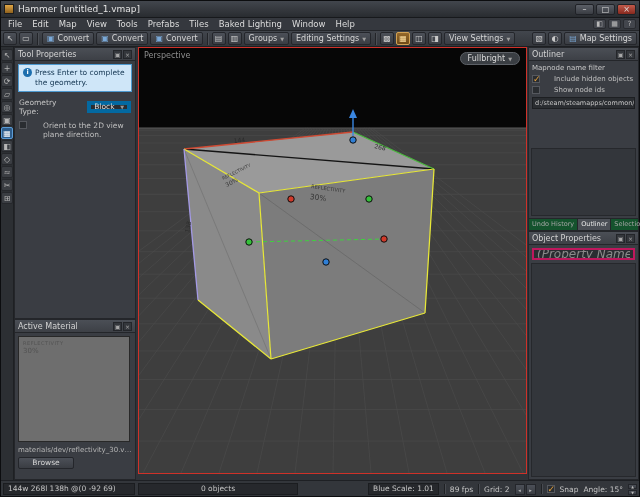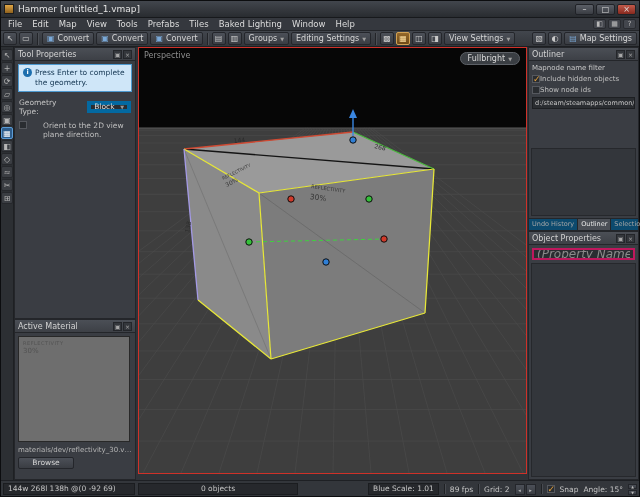--- a/index.html
+++ b/index.html
@@ -63,25 +63,25 @@
   .viewport { position:absolute; left:137px; top:46px; width:389px; height:427px; border:1px solid #cf3129; background:#000; }
   .vp-label { position:absolute; left:5px; top:3px; font-size:8px; color:#8d8d8d; z-index:2; }
   .fullbright { position:absolute; right:6px; top:4px; height:13px; padding:0 7px; background:rgba(63,67,73,.92); border:1px solid #5d6167; border-radius:7px; font-size:8px; color:#d8d8d8; display:flex; align-items:center; gap:3px; z-index:2; }
   .viewport svg { position:absolute; left:0; top:0; }
   #grid-lines line { stroke:#4a4a4a; stroke-width:.7; }
 
   
   .right-col { position:absolute; left:527px; right:0; top:46px; bottom:16px; }
   #outliner { top:0; left:0; right:0; height:184px; }
   .outliner-content { position:absolute; top:13px; bottom:12px; left:0; right:0; background:#3a3d43; }
-  .o-row { display:flex; align-items:center; gap:0; padding:2px 3px 1px 3px; font-size:7px; color:#c0c0c0; }
+  .o-row { display:flex; align-items:center; gap:14px; padding:2px 3px 1px 3px; font-size:7px; color:#c0c0c0; }
   .o-label { font-size:7px; color:#c8c8c8; padding:3px 3px 1px 3px; }
   .path-field { margin:2px 3px; height:12px; background:#2a2d31; border:1px solid #1d1f22; font-size:6.5px; color:#c6c6c6; padding:0 2px; line-height:10px; white-space:nowrap; overflow:hidden; }
   .tree-area { position:absolute; left:2px; right:2px; top:87px; bottom:2px; background:#33363b; border:1px solid #26282c; }
-  .tabs { position:absolute; bottom:0; left:0; right:0; height:12px; display:flex; background:#0c4a6e; border-top:1px solid #24262a; }
+  .tabs { position:absolute; bottom:0; left:0; right:0; height:12px; display:flex; background:#14532d; border-top:1px solid #24262a; }
   .tab { padding:0 3px; font-size:6.5px; line-height:11px; color:#a6a6a6; border-right:1px solid #24262a; white-space:nowrap; }
   .tab.active { background:#4b4f56; color:#e8e8e8; }
   #object-properties { top:184px; left:0; right:0; bottom:0; }
   .filter-input { display:block; margin:3px; width:calc(100% - 6px); height:12px; background:#2a2d31; border:2px solid #be185d; color:#cfcfcf; font-size:12px; padding:0 3px; }
   .filter-input::placeholder { color:#8b8b8b; font-style:italic; }
   .op-empty { position:absolute; left:2px; right:2px; top:31px; bottom:2px; background:#33363b; border:1px solid #26282c; }
 
   
   .statusbar { position:absolute; left:0; right:0; bottom:0; height:16px; background:#33363b; border-top:1px solid #1e2024; font-size:7.5px; color:#c6c6c6; }
   .sb-box { position:absolute; top:2px; height:12px; background:#26282c; border:1px solid #1b1d20; line-height:10px; padding:0 4px; white-space:nowrap; }

